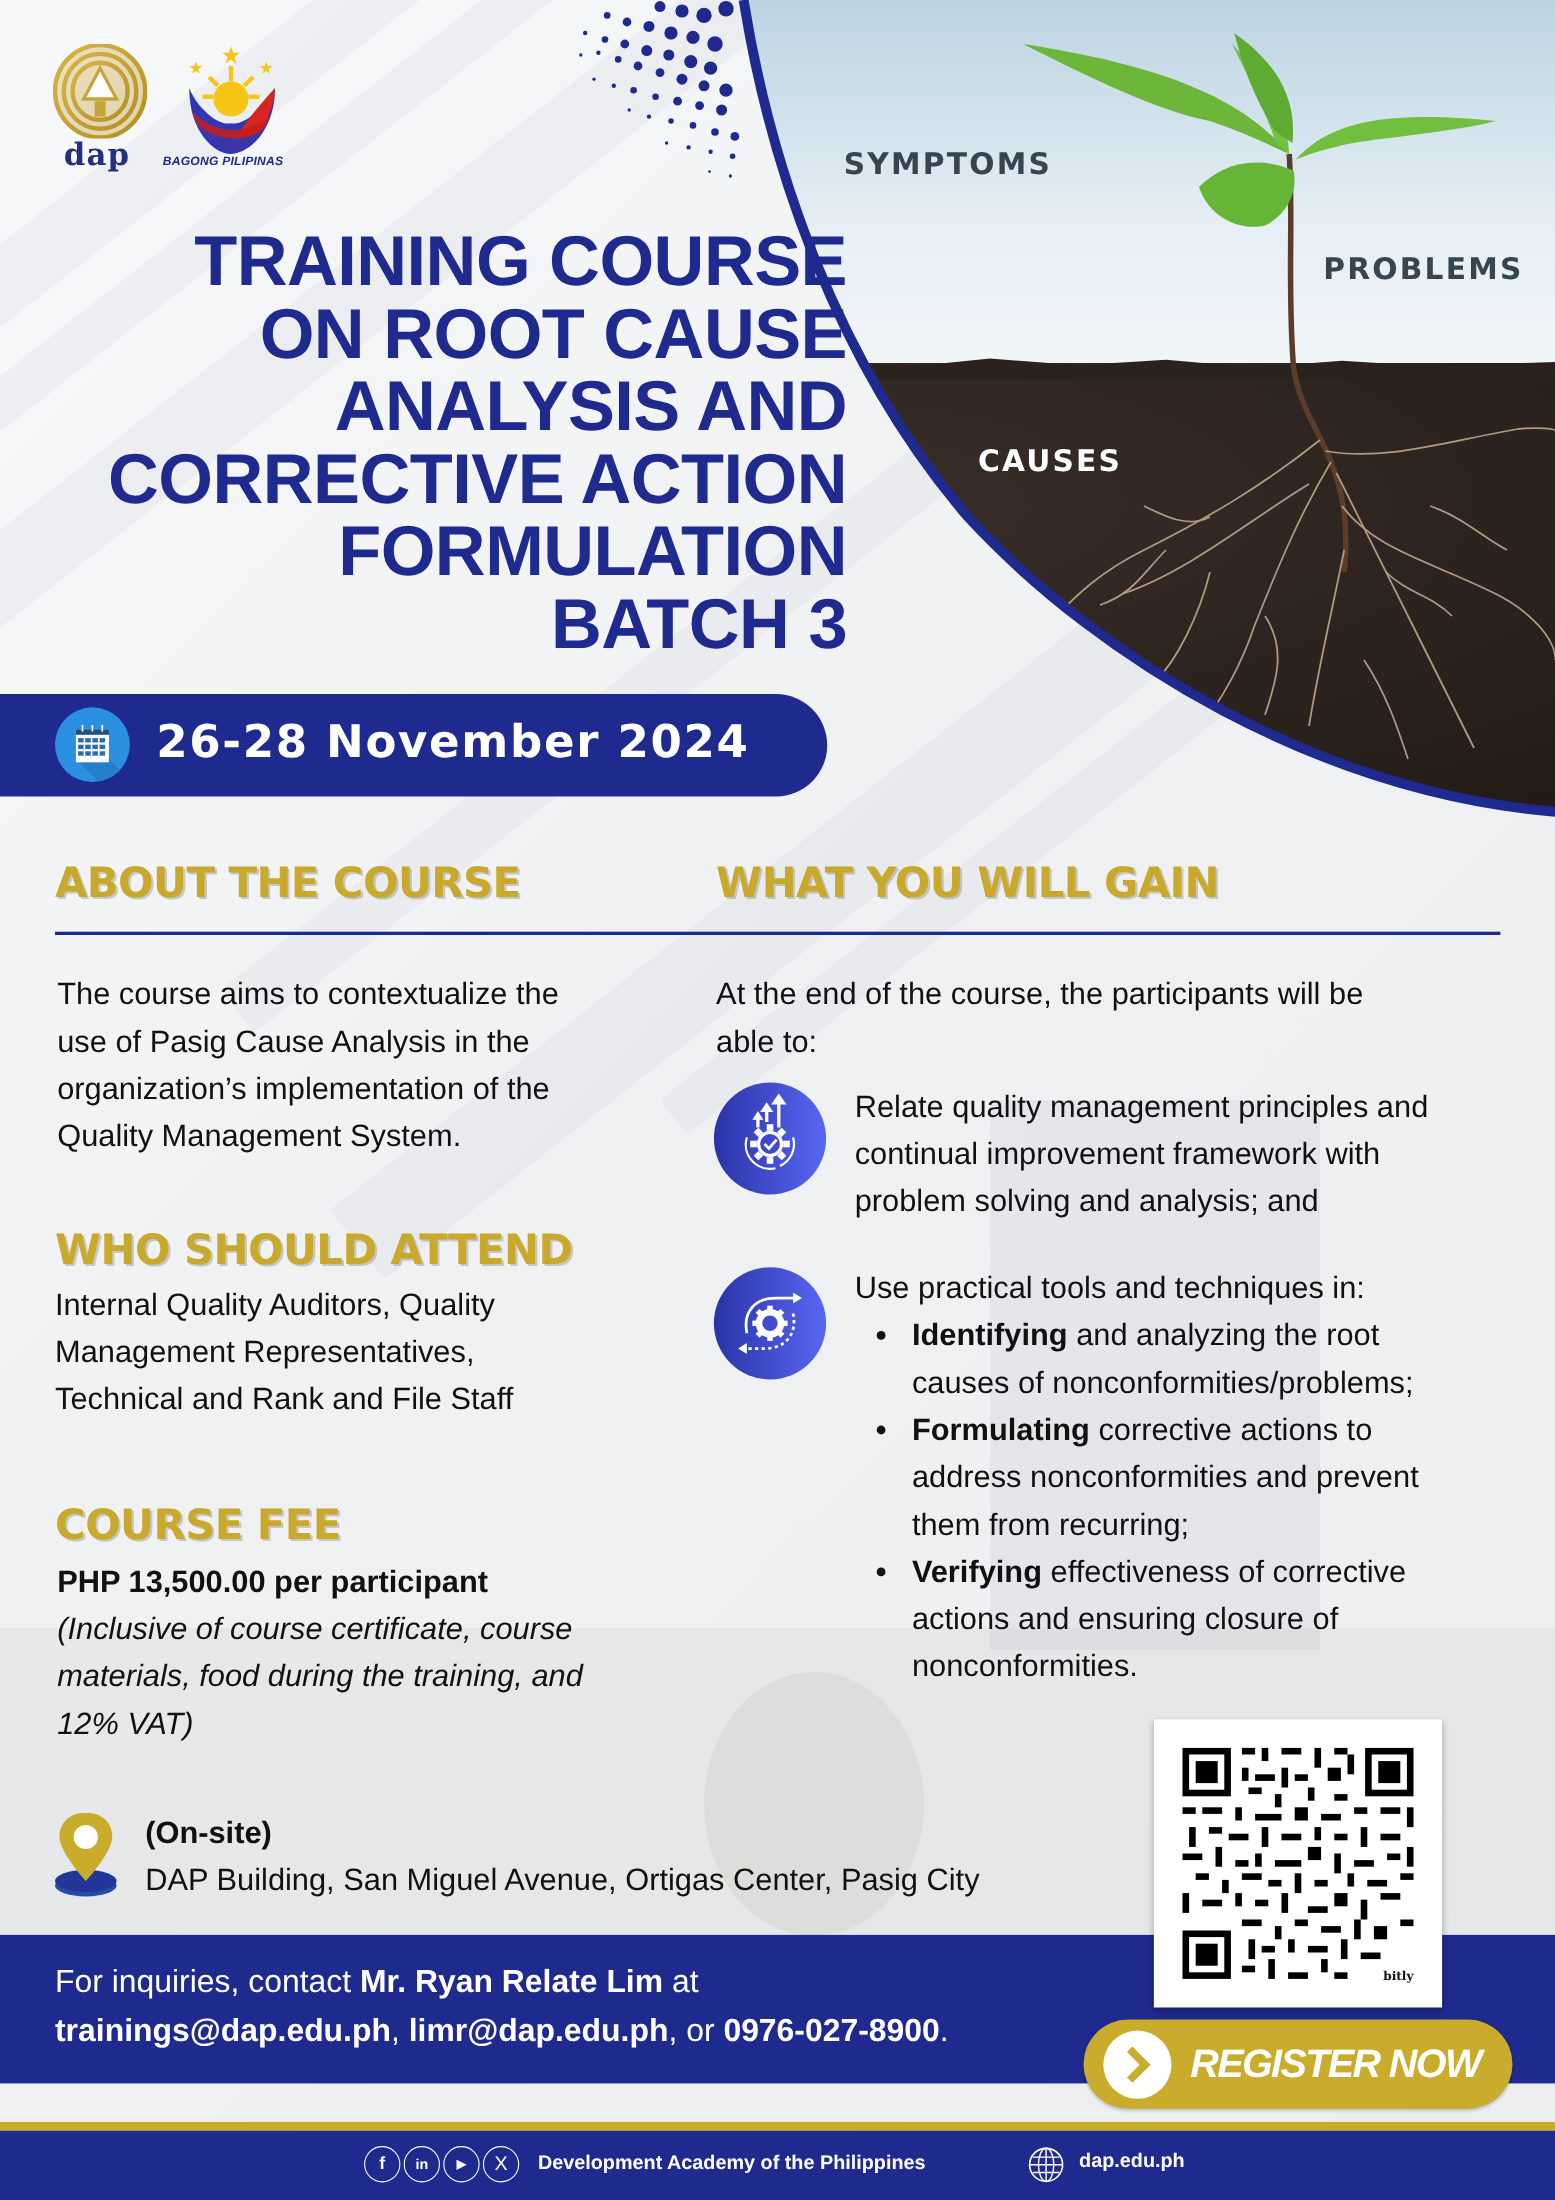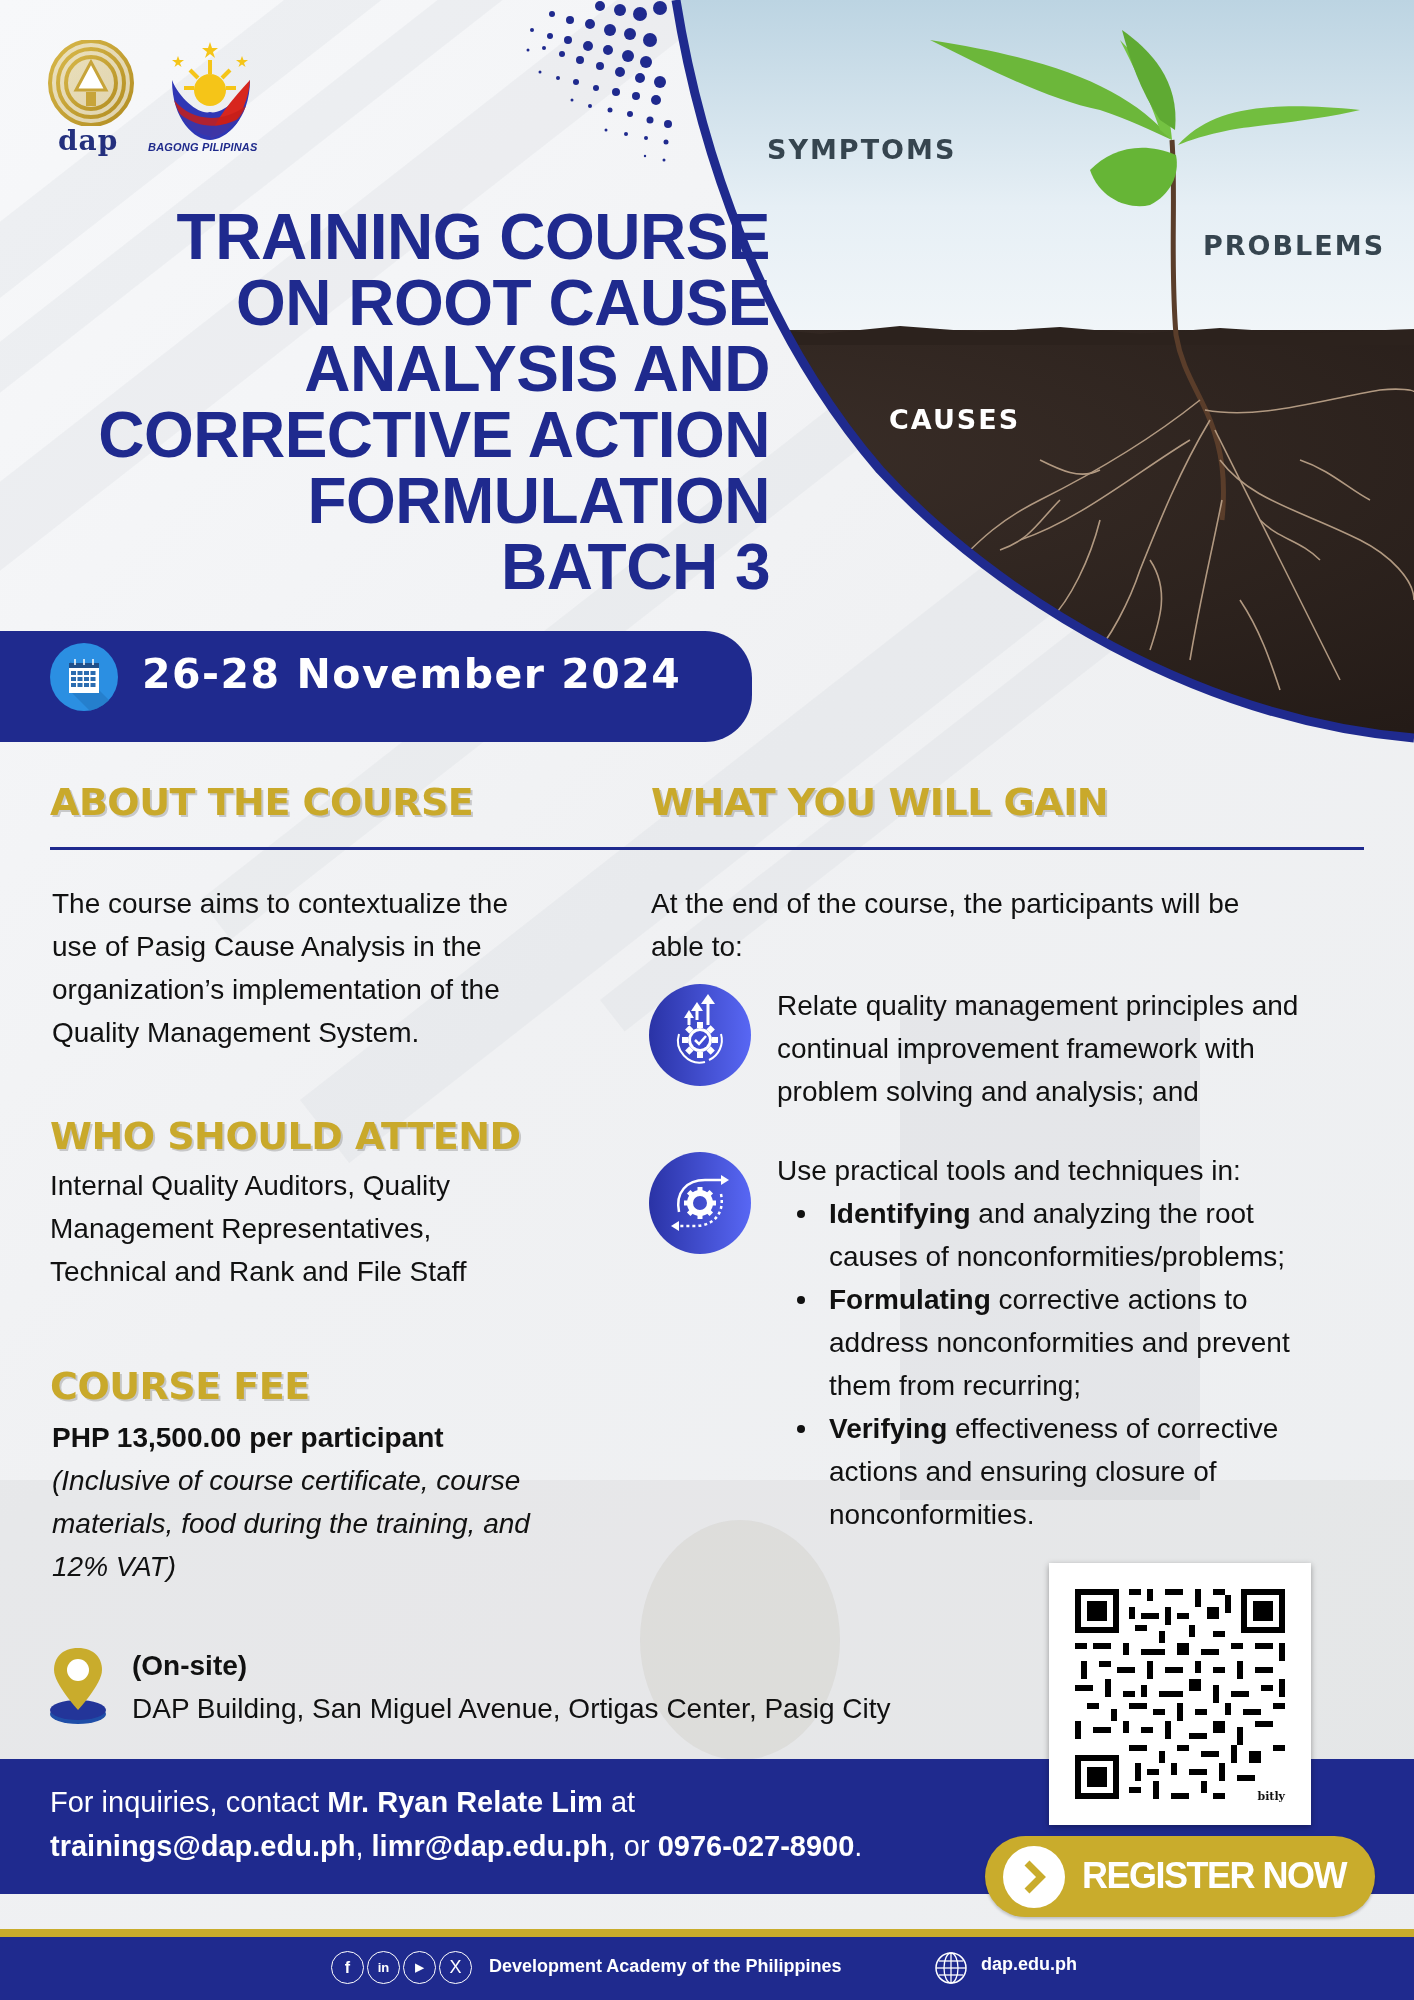--- a/index.html
+++ b/index.html
@@ -49,21 +49,21 @@
   
   .title {
     position: absolute; left: 50px; top: 204px; z-index: 3; width: 720px;
     font-family: "Liberation Sans", sans-serif; font-weight: bold;
     font-size: 64px; line-height: 66px; color: #1f2a8e; letter-spacing: -0.5px; text-align: right;
   }
   .title span { display: block; white-space: nowrap; }
 
   
   .date-banner {
-    position: absolute; left: 0; top: 631px; width: 752px; height: 111px; z-index: 3;
+    position: absolute; left: 0; top: 631px; width: 752px; height: 93px; z-index: 3;
     background: #1f2a8e; border-radius: 0 47px 47px 0;
     display: flex; align-items: center;
   }
   .cal-circle {
     position: absolute; left: 50px; top: 12px; width: 68px; height: 68px;
     border-radius: 50%; background: #2b8fe2; overflow: hidden;
   }
   .date-text {
     position: absolute; left: 142px; top: 19px;
     font-family: "DejaVu Sans", sans-serif; font-weight: bold; font-size: 41px;
@@ -134,21 +134,21 @@
     display: flex; align-items: center; cursor: pointer;
     box-shadow: 0 2px 3px rgba(0,0,0,0.2);
   }
   .register-arrow {
     position: absolute; left: 18px; top: 10px; width: 62px; height: 62px;
     border-radius: 50%; background: #ffffff;
   }
   .register-label {
     position: absolute; left: 97px; top: 19px;
     font-family: "Liberation Sans", sans-serif; font-weight: bold; font-size: 36px;
-    color: #ffffff; letter-spacing: -1.5px; white-space: nowrap;
+    color: #ffffff; letter-spacing: -1.5px; white-space: nowrap; font-style: italic;
   }
 
   
   .footer-gold {
     position: absolute; left: 0; top: 1929px; width: 1414px; height: 8px;
     background: #c9ac2c; z-index: 2;
   }
   .footer {
     position: absolute; left: 0; top: 1937px; width: 1414px; height: 63px;
     background: #1f2a8e; z-index: 2;

